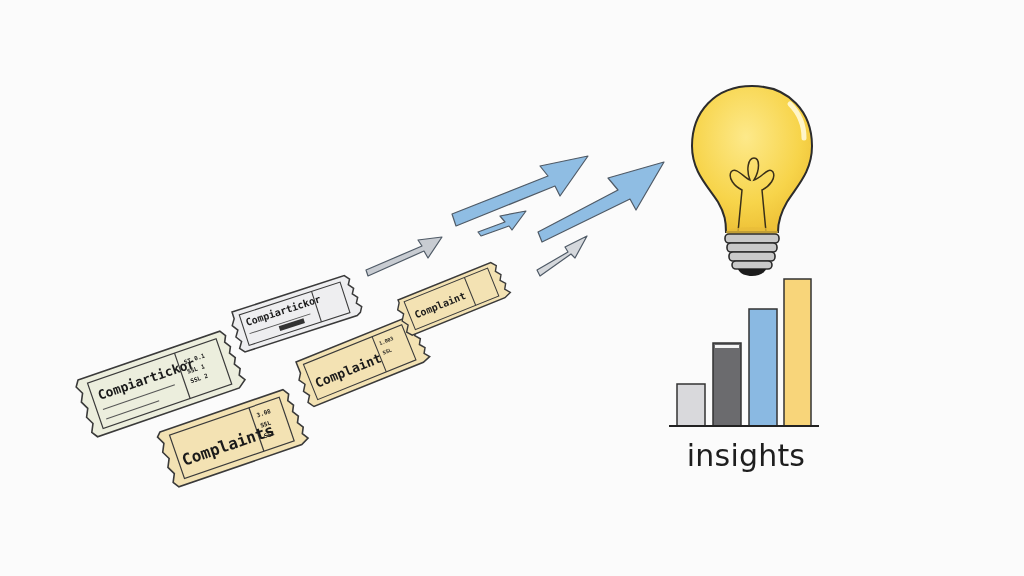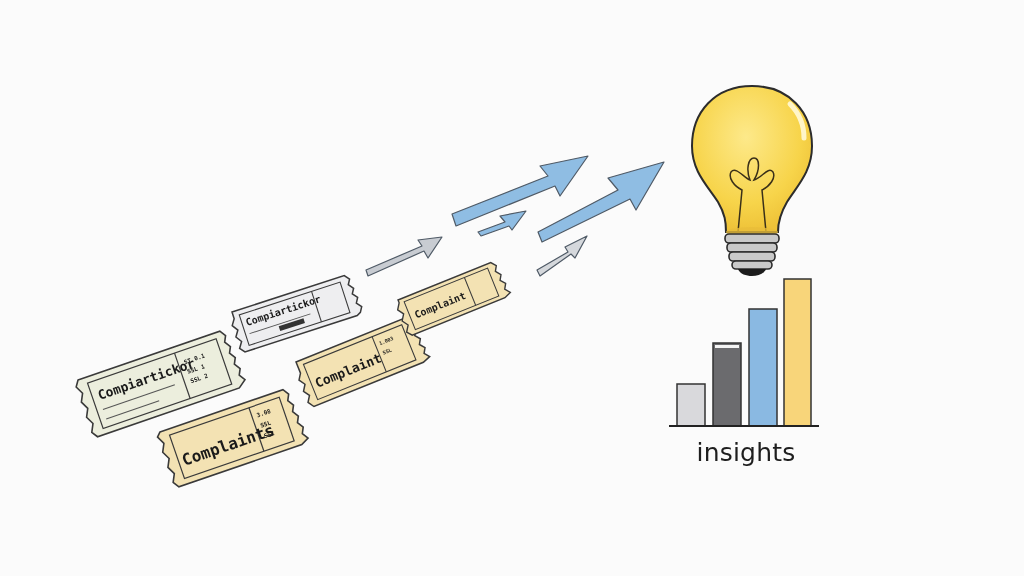--- a/index.html
+++ b/index.html
@@ -6,21 +6,21 @@
   body {
     width: 1024px; height: 576px; overflow: hidden;
     background: #fbfbfb;
     font-family: "DejaVu Sans", sans-serif;
     position: relative;
   }
   #scene { position: absolute; left: 0; top: 0; width: 1024px; height: 576px; }
   .label-insights {
     position: absolute; left: 666px; top: 438px; width: 160px;
     text-align: center; font-family: "DejaVu Sans", sans-serif;
-    font-size: 25px; color: #1e1e1e; letter-spacing: 0.2px;
+    font-size: 30px; color: #1e1e1e; letter-spacing: 0.2px;
   }
   .ticket-text { font-family: "DejaVu Sans Mono", monospace; font-weight: bold; fill: #1a1a1a; }
 </style>
 </head>
 <body>
 
 <svg id="scene" viewBox="0 0 1024 576" xmlns="http://www.w3.org/2000/svg">
   <defs>
     <radialGradient id="bulbGrad" cx="45%" cy="35%" r="65%">
       <stop offset="0%" stop-color="#fde98a"></stop>

